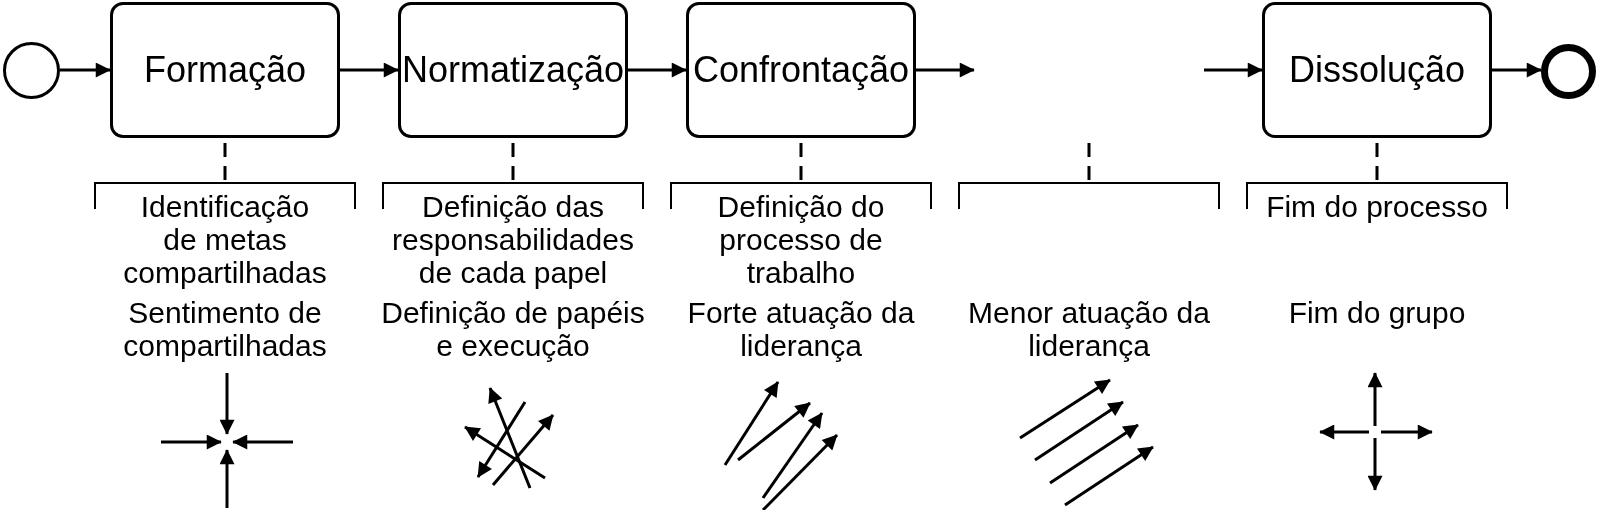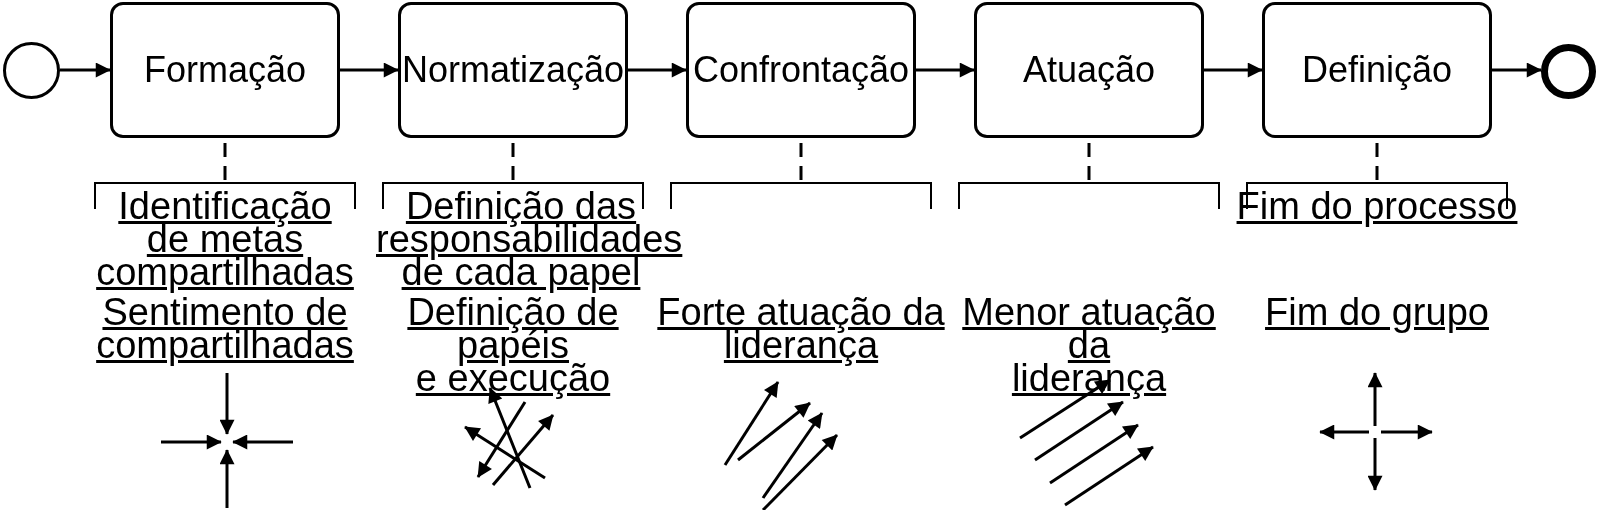--- a/index.html
+++ b/index.html
@@ -46,25 +46,24 @@
     position: absolute;
     top: 182px;
     width: 262px; height: 27px;
     border-top: 2px solid #000000;
     border-left: 2px solid #000000;
     border-right: 2px solid #000000;
   }
   .desc {
     position: absolute;
     width: 290px;
-    font-size: 38px;
+    font-size: 30px;
     line-height: 33px;
     text-align: center;
     white-space: pre-line;
-    text-decoration: underline;
   }
   .desc-primary { top: 190px; }
   .desc-secondary { top: 296px; }
   .overlay-svg {
     position: absolute;
     left: 0; top: 0;
     width: 1600px; height: 510px;
   }
   .overlay-svg line, .overlay-svg path.flow { stroke: #000000; fill: none; }
 </style>
@@ -143,40 +142,40 @@
   <div class="desc desc-primary" style="left:80px">Identificação
 de metas
 compartilhadas</div>
   <div class="desc desc-secondary" style="left:80px">Sentimento de
 compartilhadas</div>
 
   <div class="stage-box" style="left:398px">
     <span>Normatização</span>
   </div>
   <div class="bracket" style="left:382px"></div>
-  <div class="desc desc-primary" style="left:376px">Definição das
+  <div class="desc desc-primary" style="left:368px">Definição das
 responsabilidades
 de cada papel</div>
   <div class="desc desc-secondary" style="left:368px">Definição de papéis
 e execução</div>
 
   <div class="stage-box" style="left:686px">
     <span>Confrontação</span>
   </div>
   <div class="bracket" style="left:670px"></div>
+  <div class="desc desc-primary" style="left:656px">Definição do
+processo de
+trabalho</div>
   <div class="desc desc-secondary" style="left:656px">Forte atuação da
 liderança</div>
 
-  <div class="stage-box" style="left:974px">
-    <span>Atuação</span>
-  </div>
   <div class="bracket" style="left:958px"></div>
   <div class="desc desc-secondary" style="left:944px">Menor atuação da
 liderança</div>
 
   <div class="stage-box" style="left:1262px">
-    <span>Definição</span>
+    <span>Dissolução</span>
   </div>
   <div class="bracket" style="left:1246px"></div>
   <div class="desc desc-secondary" style="left:1232px">Fim do grupo</div>
   <div class="desc desc-primary" style="left:1232px">Fim do processo</div>
 
 </div>
 
 </body></html>

